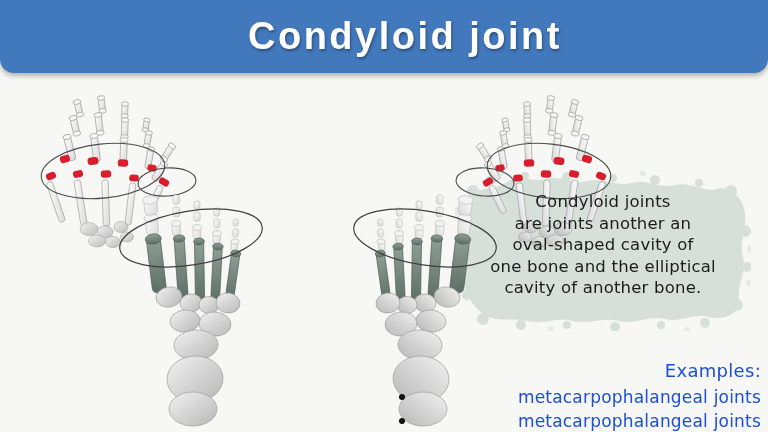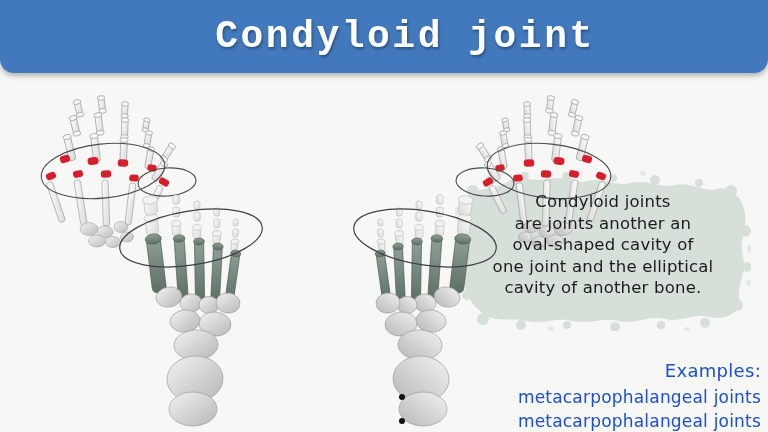--- a/index.html
+++ b/index.html
@@ -14,21 +14,21 @@
   .header{
     position:absolute;left:0;top:0;width:768px;height:73px;
     background:#4279bd;
     border-bottom-left-radius:14px;border-bottom-right-radius:14px;
     box-shadow:0 3px 5px rgba(0,0,0,0.28);
     display:flex;align-items:center;justify-content:center;
     box-sizing:border-box;
   }
   .header-title{
     color:#ffffff;
-    font-family:Liberation Mono, monospace;
+    font-family:Liberation Sans, sans-serif;
     font-size:38px;
     font-weight:700;
     letter-spacing:2.5px;
     text-shadow:1px 2px 3px rgba(0,0,0,0.35);
     white-space:nowrap;
     margin-left:42px;
   }
 
   
   .stage{
@@ -127,21 +127,21 @@
         <circle cx="4" cy="96" r="3"></circle>
           <circle cx="294" cy="112" r="3"></circle>
       </g>
     </svg>
   </div>
 
   <div class="desc">
     <div>Condyloid joints</div>
     <div>are joints another an</div>
     <div>oval-shaped cavity of</div>
-    <div>one joint and the elliptical</div>
+    <div>one bone and the elliptical</div>
     <div>cavity of another bone.</div>
   </div>
 
   <div class="examples">
     <div class="examples-title">Examples:</div>
     <ul>
       <li>metacarpophalangeal joints</li>
       <li>metacarpophalangeal joints</li>
     </ul>
   </div>

